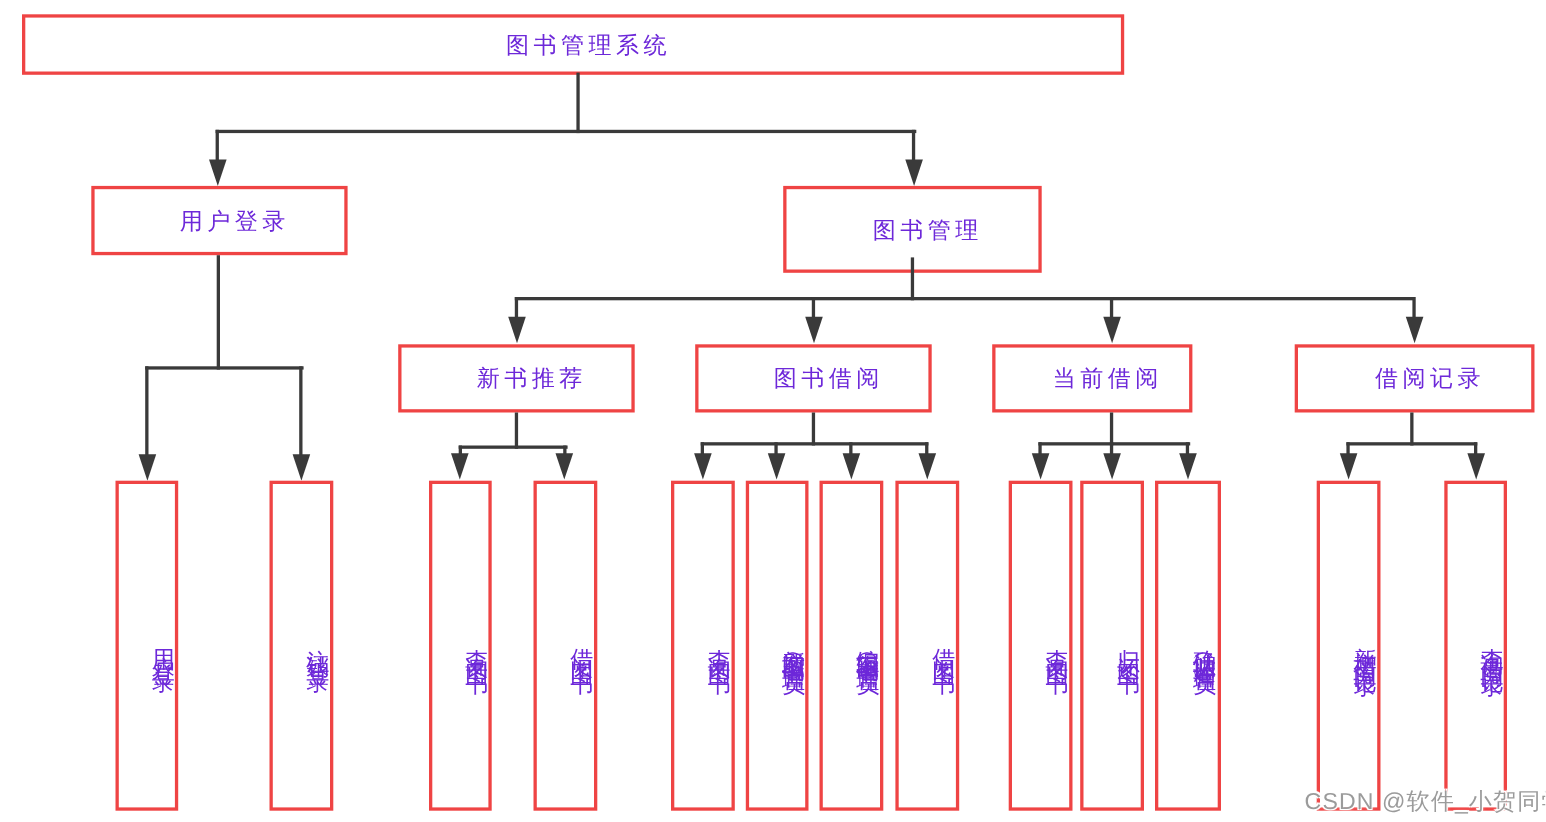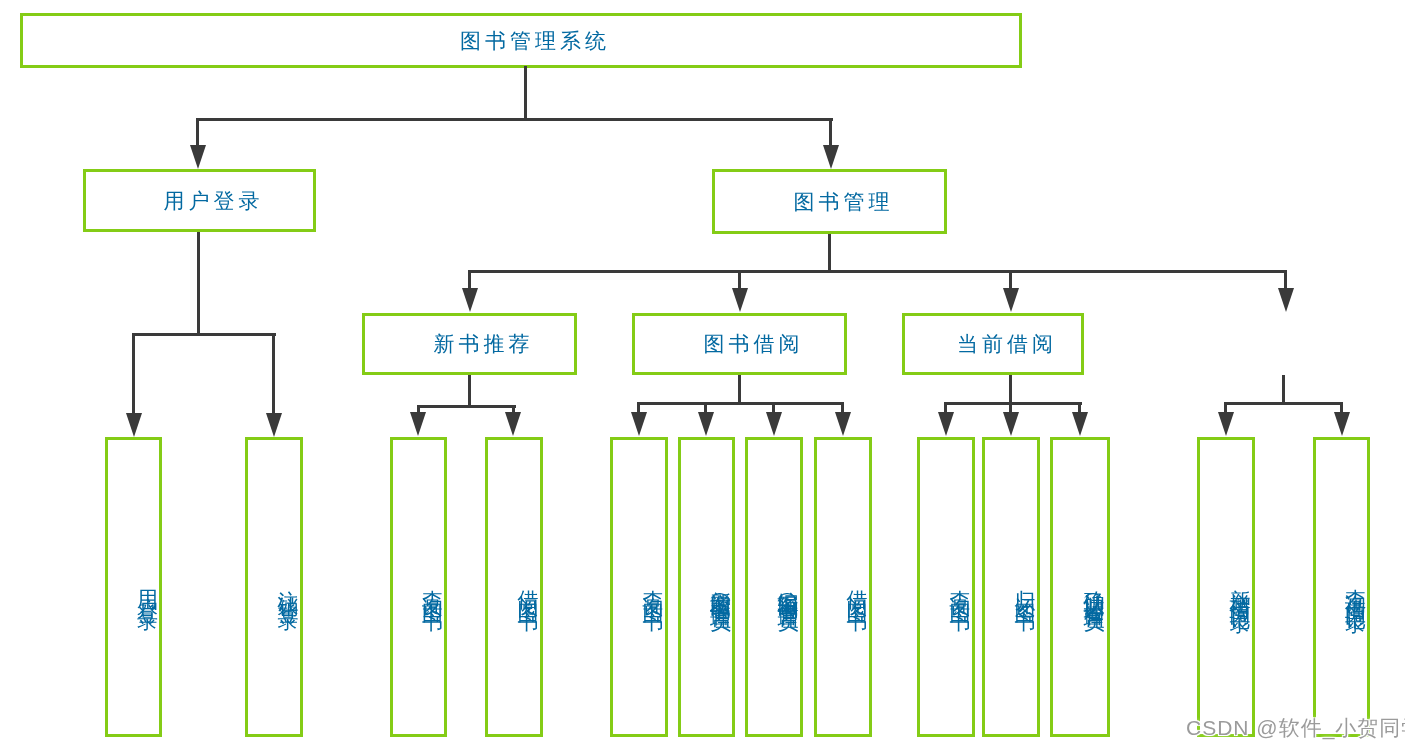--- a/index.html
+++ b/index.html
@@ -1,23 +1,23 @@
 <!DOCTYPE html>
 <html><head>
 <meta charset="utf-8">
 <style>
   html,body{margin:0;padding:0;background:#ffffff;}
   #stage{
     position:relative;width:1405px;height:747px;background:#ffffff;overflow:hidden;
     font-family:"Liberation Sans","DejaVu Sans",sans-serif;color:#2b2b2b;
   }
   .node{
-    position:absolute;box-sizing:border-box;border:3px solid #84cc16;background:#ffffff;
+    position:absolute;box-sizing:border-box;border:3px solid #ef4444;background:#ffffff;
     display:flex;align-items:center;justify-content:center;
-    font-size:21px;letter-spacing:4px;white-space:nowrap;color:#0369a1;padding-left:28px;
+    font-size:21px;letter-spacing:4px;white-space:nowrap;color:#6d28d9;padding-left:28px;
   }
   .node.v{
     writing-mode:vertical-rl;text-orientation:mixed;
     letter-spacing:7px;font-size:21px;white-space:normal;
   }
   .lh{position:absolute;height:3px;background:#3a3a3a;}
   .lv{position:absolute;width:3px;background:#3a3a3a;}
   .ar{
     position:absolute;width:0;height:0;
     border-left:8px solid transparent;border-right:8px solid transparent;
@@ -37,21 +37,21 @@
   <div class="node" style="left:20px;top:13px;width:1002px;height:55px">图书管理系统</div>
 
   <div class="lv" style="left:524px;top:66px;height:55px"></div>
   <div class="lh" style="left:196px;top:118px;width:637px"></div>
   <div class="lv" style="left:196px;top:118px;height:30px"></div>
   <div class="ar" style="left:190px;top:145px"></div>
   <div class="lv" style="left:829px;top:118px;height:30px"></div>
   <div class="ar" style="left:823px;top:145px"></div>
 
   <div class="node" style="left:83px;top:169px;width:233px;height:63px">用户登录</div>
-  <div class="node" style="left:712px;top:169px;width:235px;height:65px">图书管理</div>
+  <div class="node" style="left:712px;top:169px;width:235px;height:79px">图书管理</div>
 
   <div class="lv" style="left:197px;top:232px;height:104px"></div>
   <div class="lh" style="left:132px;top:333px;width:144px"></div>
   <div class="lv" style="left:132px;top:333px;height:82px"></div>
   <div class="ar" style="left:126px;top:413px"></div>
   <div class="lv" style="left:272px;top:333px;height:82px"></div>
   <div class="ar" style="left:266px;top:413px"></div>
 
   <div class="lv" style="left:828px;top:234px;height:39px"></div>
   <div class="lh" style="left:468px;top:270px;width:818px"></div>
@@ -60,20 +60,21 @@
   <div class="lv" style="left:738px;top:270px;height:20px"></div>
   <div class="ar" style="left:732px;top:288px"></div>
   <div class="lv" style="left:1009px;top:270px;height:20px"></div>
   <div class="ar" style="left:1003px;top:288px"></div>
   <div class="lv" style="left:1284px;top:270px;height:20px"></div>
   <div class="ar" style="left:1278px;top:288px"></div>
 
   <div class="node" style="left:632px;top:313px;width:215px;height:62px">图书借阅</div>
   <div class="node" style="left:362px;top:313px;width:215px;height:62px">新书推荐</div>
   <div class="node" style="left:902px;top:313px;width:182px;height:62px">当前借阅</div>
+  <div class="node" style="left:1177px;top:313px;width:218px;height:62px">借阅记录</div>
 
   <div class="lv" style="left:468px;top:375px;height:33px"></div>
   <div class="lh" style="left:417px;top:405px;width:99px"></div>
   <div class="lv" style="left:417px;top:405px;height:10px"></div>
   <div class="ar" style="left:410px;top:412px"></div>
   <div class="lv" style="left:512px;top:405px;height:10px"></div>
   <div class="ar" style="left:505px;top:412px"></div>
 
   <div class="lv" style="left:738px;top:375px;height:30px"></div>
   <div class="lh" style="left:637px;top:402px;width:207px"></div>

